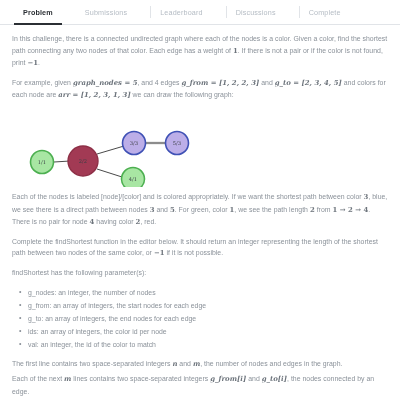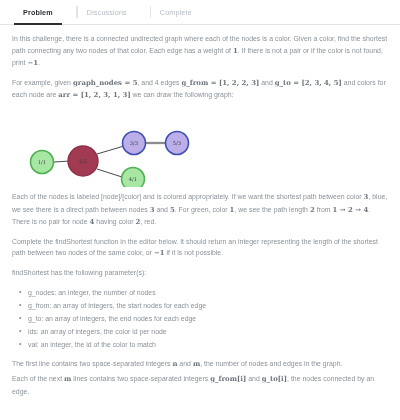--- a/index.html
+++ b/index.html
@@ -56,20 +56,21 @@
   }
   p.para {
     margin: 0 0 7px 0;
     font-size: 6.9px;
     line-height: 11.6px;
     color: #8a9199;
     letter-spacing: 0.02px;
   }
   .mono-b {
     font-family: "DejaVu Serif", serif;
+    font-style: italic;
     font-weight: bold;
     color: #6d747c;
   }
   .math {
     font-family: "DejaVu Serif", serif;
     font-weight: bold;
     color: #6d747c;
   }
   h3.section {
     margin: 10px 0 7px 0;
@@ -112,21 +113,27 @@
     fill: #3a3f45;
   }
 </style>
 </head>
 <body>
 
 <div class="tabbar">
   <div class="tab first active">
     <span class="label">Problem</span>
   </div>
+  <div class="tab">
+    <span class="label">Submissions</span>
+  </div>
   <div class="tab-sep"></div>
+  <div class="tab">
+    <span class="label">Leaderboard</span>
+  </div>
   <div class="tab-sep"></div>
   <div class="tab">
     <span class="label">Discussions</span>
   </div>
   <div class="tab-sep"></div>
   <div class="tab">
     <span class="label">Complete</span>
   </div>
 </div>
 

